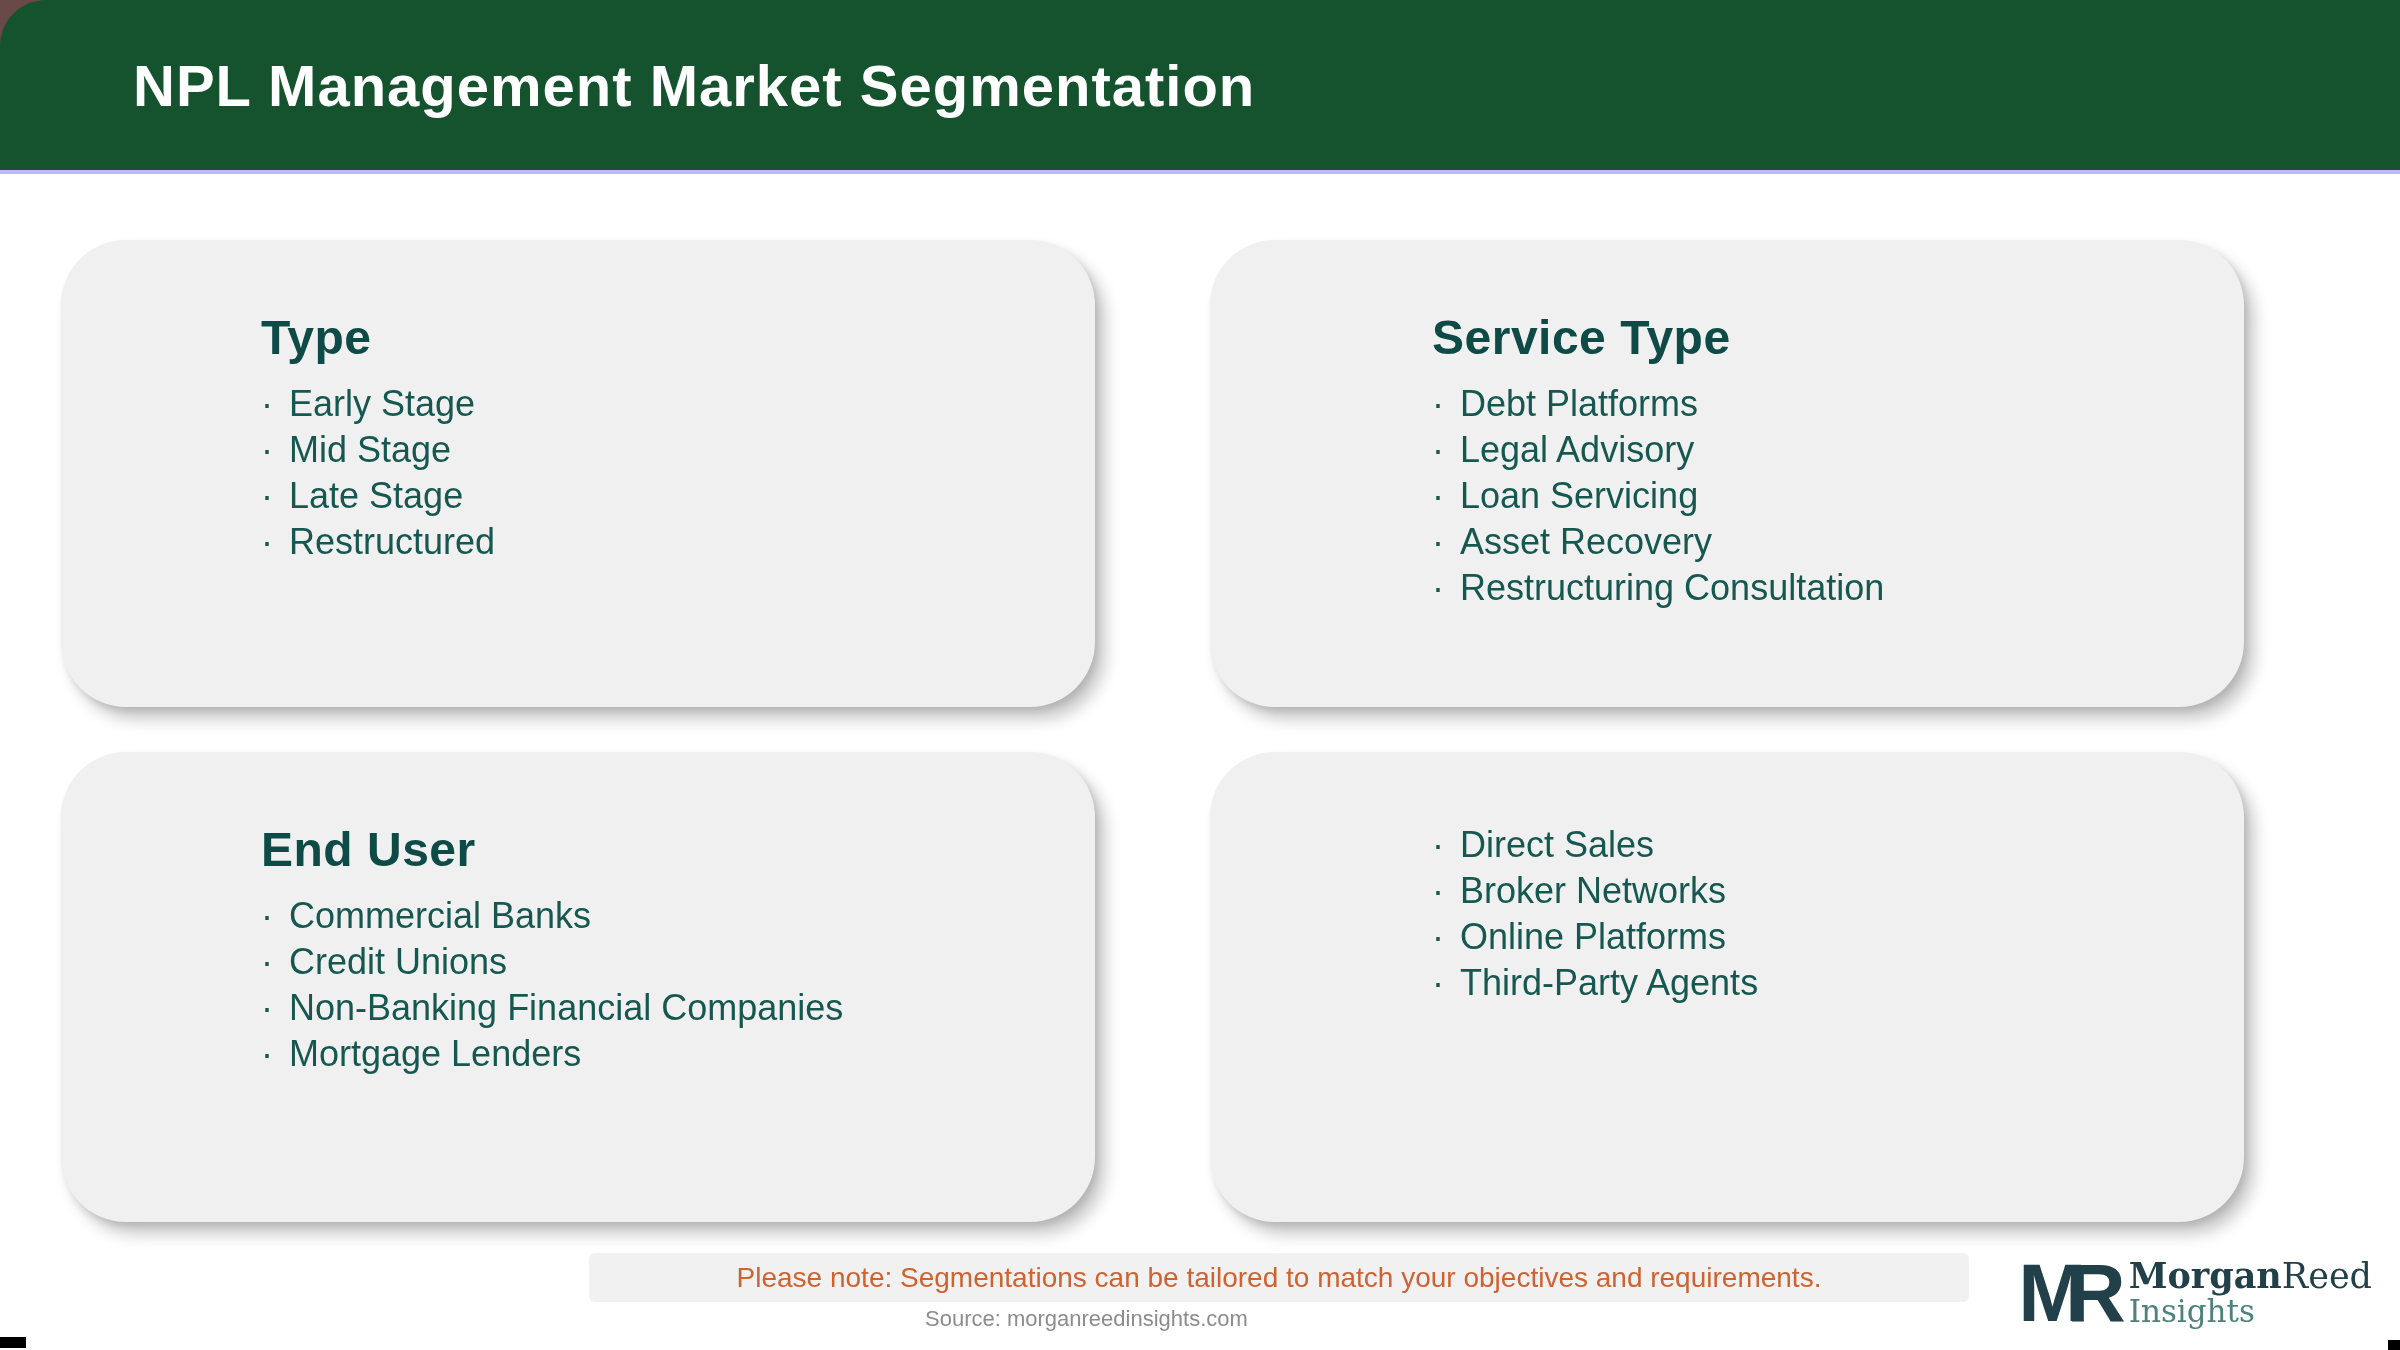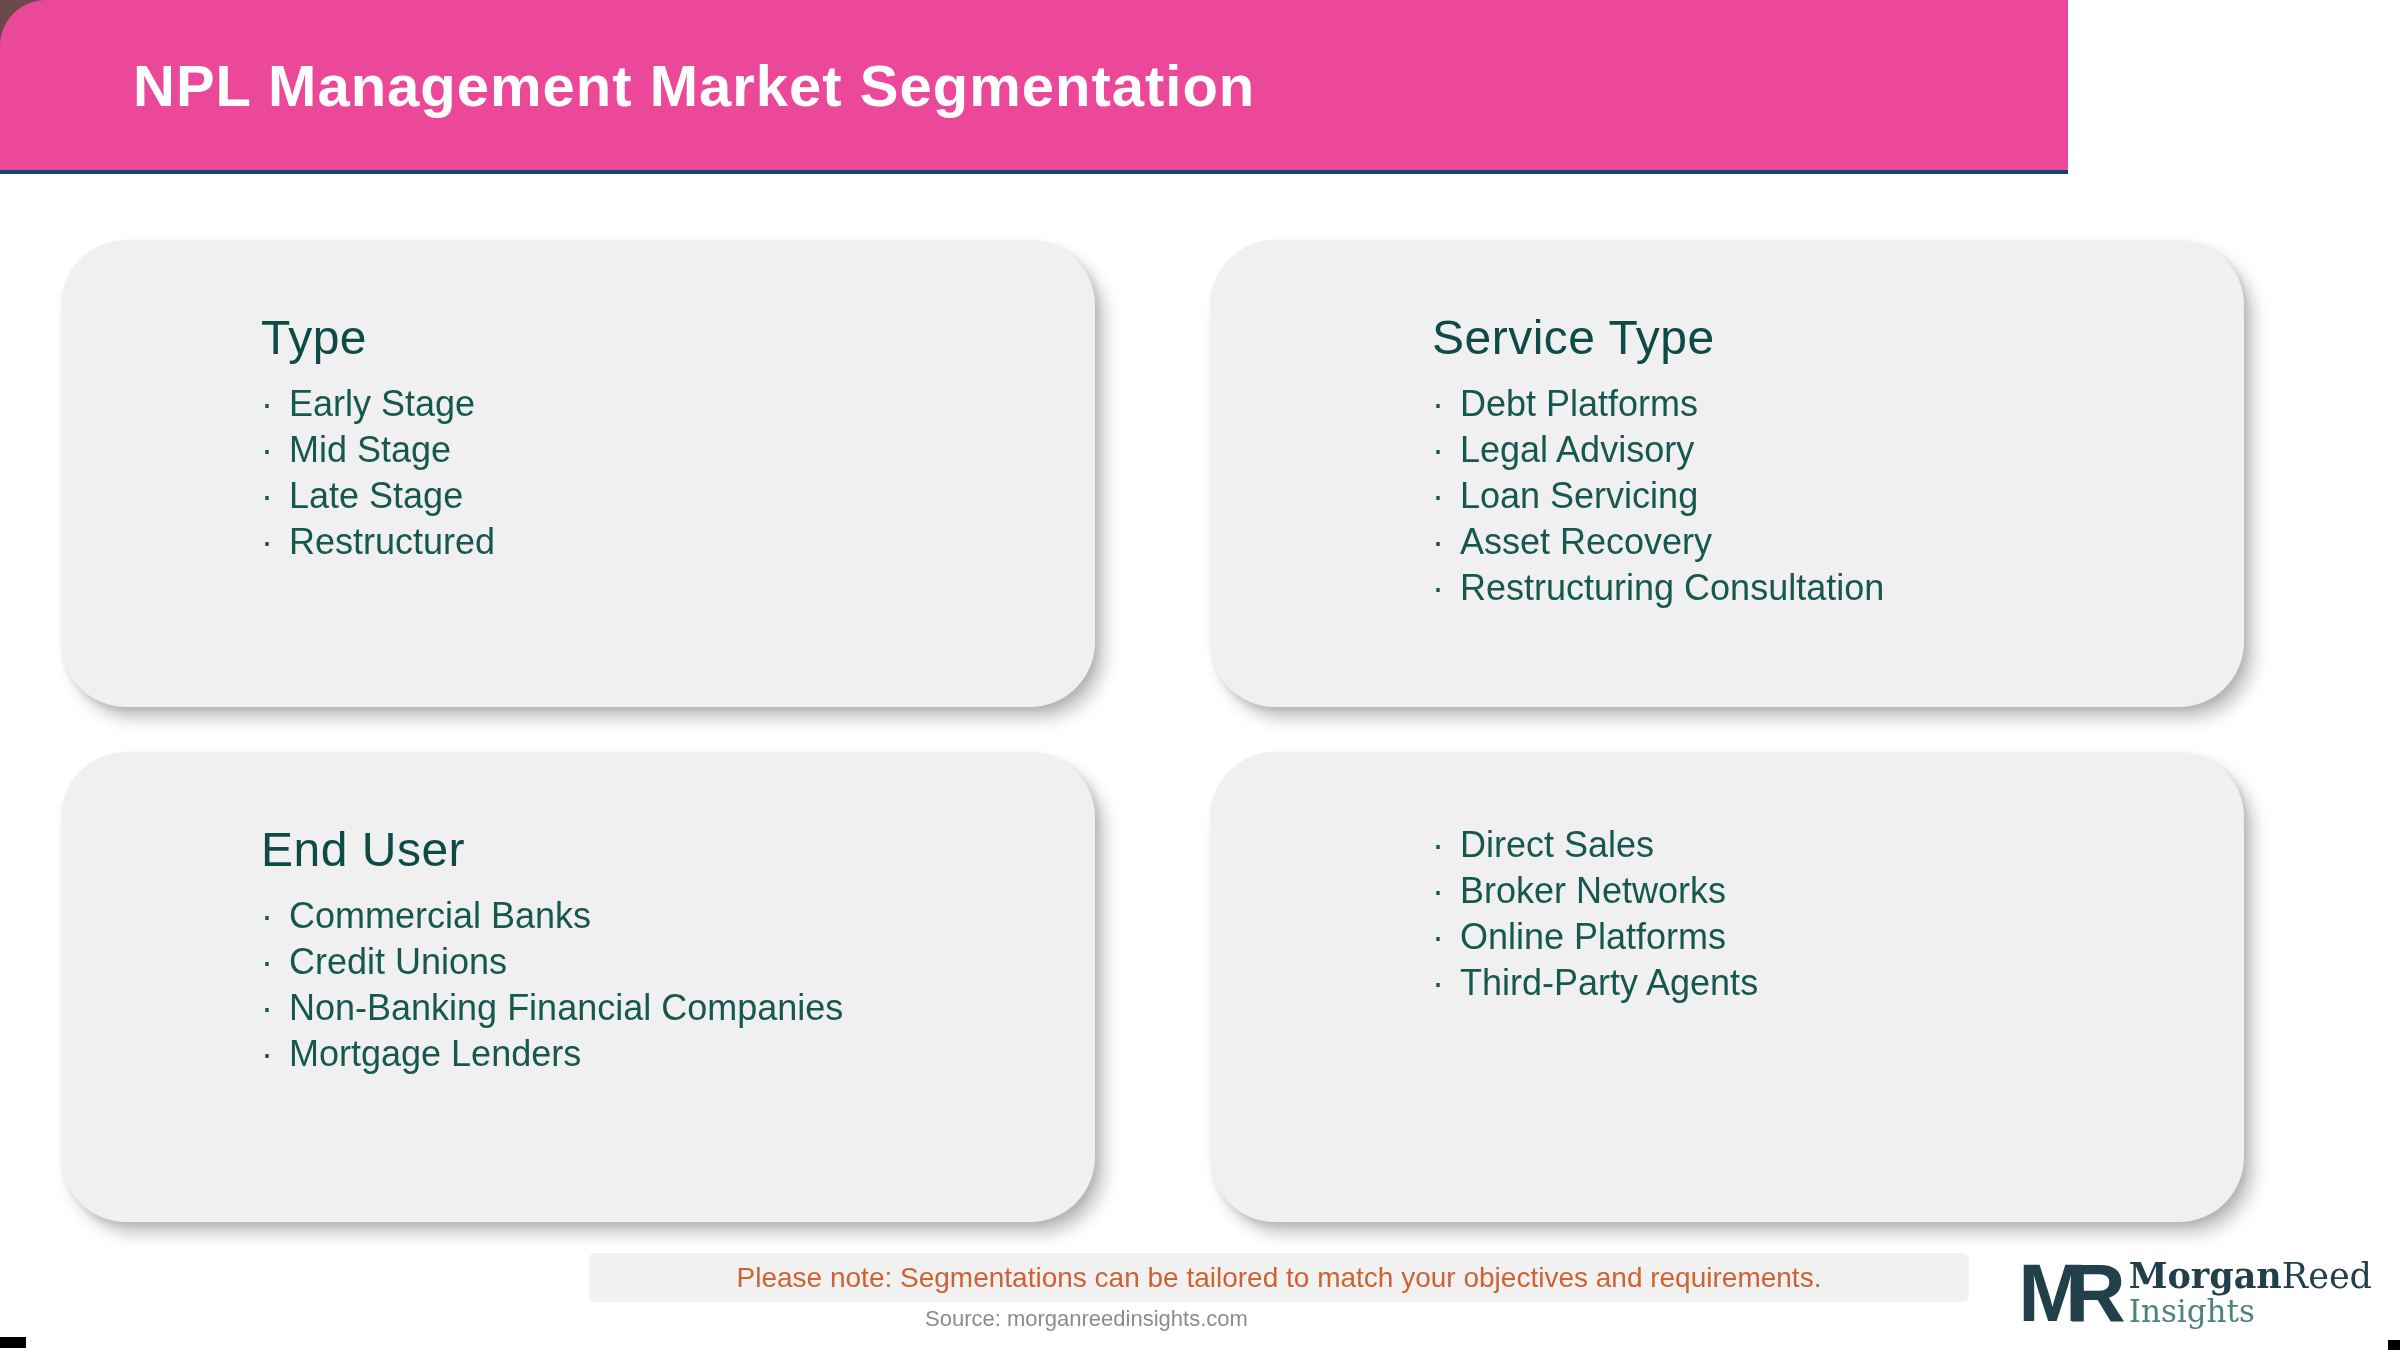--- a/index.html
+++ b/index.html
@@ -6,24 +6,24 @@
   body{
     width:2400px;height:1350px;position:relative;overflow:hidden;
     background:#ffffff;font-family:"Liberation Sans",sans-serif;
   }
   
   .corner-back{
     position:absolute;left:0;top:0;width:64px;height:64px;
     background:#6a4a48;z-index:0;
   }
   .header{
-    position:absolute;left:0;top:0;width:2068px;height:170px;
-    background:#ec4899;z-index:1;
+    position:absolute;left:0;top:0;width:2400px;height:170px;
+    background:#14532d;z-index:1;
     border-top-left-radius:46px;
-    border-bottom:4px solid #0c4a6e;
+    border-bottom:4px solid #c4b5fd;
     display:flex;align-items:center;
   }
   .header h1{
     margin:0 0 0 133px;
     font-size:58px;font-weight:700;letter-spacing:1px;
     color:#ffffff;
   }
   .cards-grid{
     position:absolute;left:61px;top:240px;z-index:1;
     display:grid;
@@ -34,21 +34,21 @@
   .card{
     background:#F0F0F0;
     border-radius:65px;
     box-shadow:10px 12px 16px rgba(0,0,0,0.22), 3px 4px 6px rgba(0,0,0,0.10);
     padding:70px 50px 0 200px;
     box-sizing:border-box;
   }
   .card:nth-child(even){padding-left:222px;}
   .card-title{
     margin:0 0 16px 0;
-    font-size:48px;font-weight:400;letter-spacing:0.5px;
+    font-size:48px;font-weight:700;letter-spacing:0.5px;
     color:#0E4B47;
   }
   .card-list{
     list-style:none;margin:0;padding:0;
     font-size:36px;line-height:46px;color:#165850;
   }
   .card-list li{display:flex;align-items:baseline;}
   .bullet{
     margin-right:16px;font-size:36px;color:#165850;
   }

